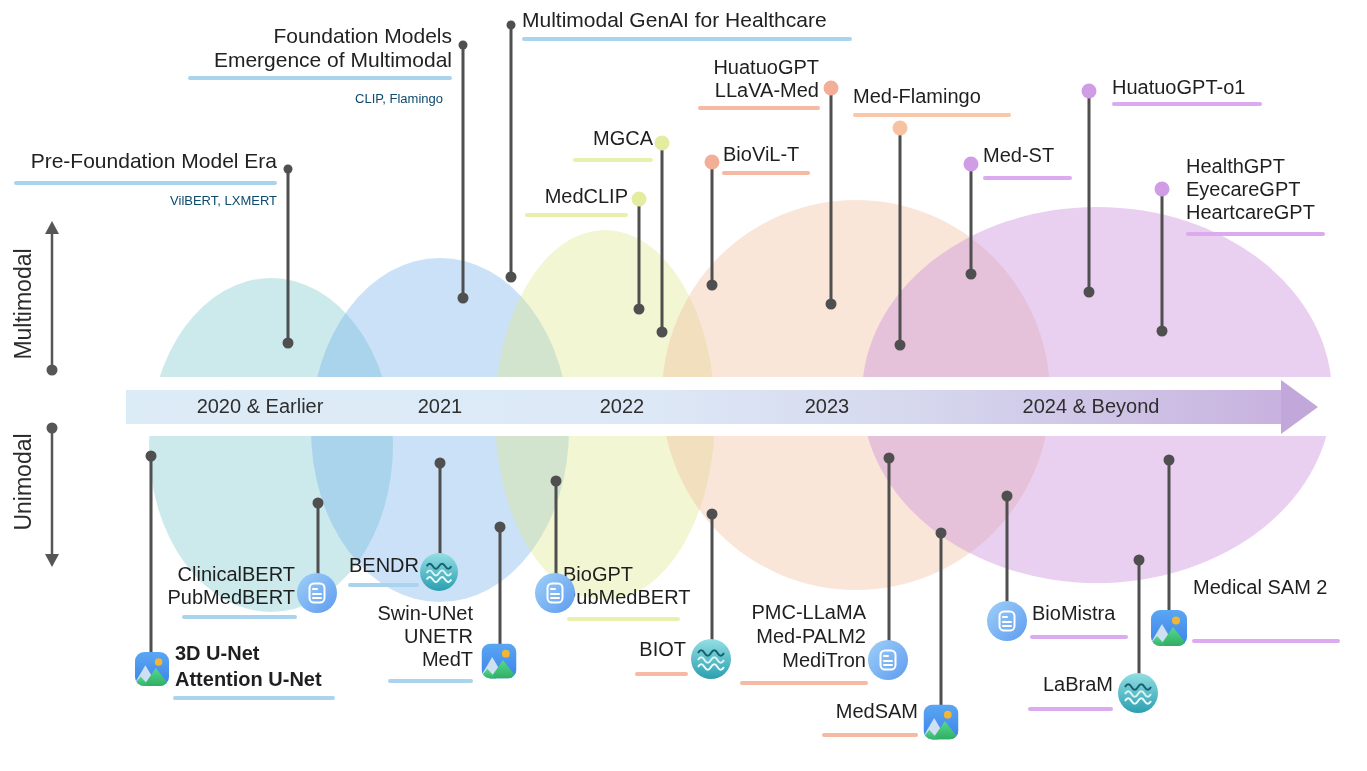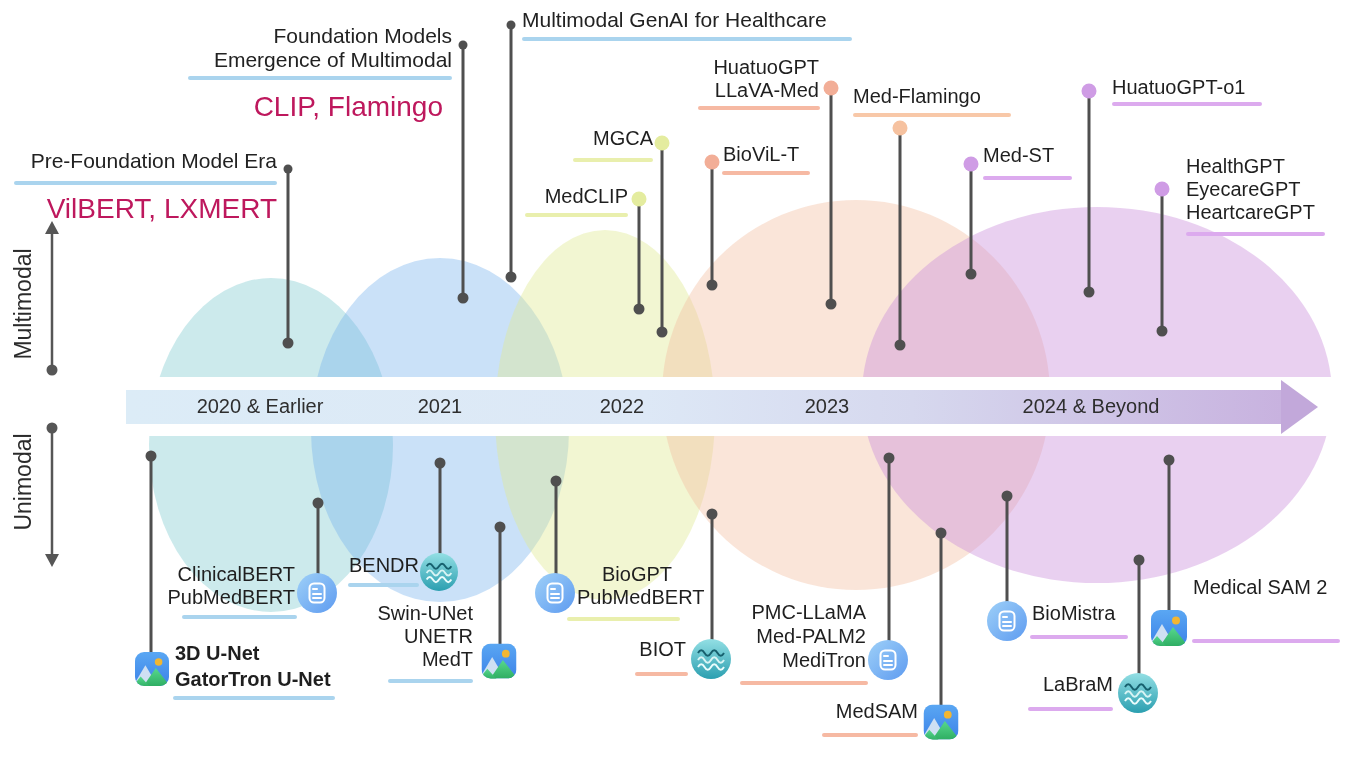--- a/index.html
+++ b/index.html
@@ -22,21 +22,21 @@
   .dot.sm{width:9px;height:9px;}
   .dot.md{width:11px;height:11px;}
   .dot.accent{width:15px;height:15px;}
   .a-yellow{background:#e4ec9f;} .a-salmon{background:#f2ae97;} .a-peach{background:#f6c2a0;} .a-purple{background:#cf9ce5;}
   
   .lbl{position:absolute;font-size:20px;line-height:23px;color:#1f1f1f;white-space:nowrap;z-index:5;}
   .lbl.ra{text-align:right;}
   .lbl.lh26{line-height:26px;font-weight:bold;} .lbl.lh24{line-height:24px;}
   .era-title{position:absolute;font-size:21px;line-height:24px;color:#222;white-space:nowrap;z-index:5;}
   .era-title.ra{text-align:right;}
-  .era-sub{position:absolute;font-size:28px;color:#be185d;white-space:nowrap;z-index:5;}
+  .era-sub{position:absolute;font-size:13px;color:#0c4a6e;white-space:nowrap;z-index:5;}
   .era-sub.ra{text-align:right;}
   .ul{position:absolute;height:4px;border-radius:2px;z-index:5;}
   .u-blue{background:#aad4ee;} .u-yellow{background:#e9efad;} .u-salmon{background:#f6b9a3;}
   .u-peach{background:#f8c8a8;} .u-purple{background:#dcaaee;}
   
   .icon{position:absolute;transform:translate(-50%,-50%);z-index:6;}
   .imgicon{border-radius:9px;}
   
   .vlabel{position:absolute;width:140px;height:28px;transform:rotate(-90deg);text-align:center;
           font-size:23px;color:#2b2b2b;z-index:5;}
@@ -201,21 +201,21 @@
     <div class="dot md" style="left:151px;top:456px"></div>
     <svg class="icon imgicon" style="left:152px;top:669px" width="34" height="34" viewBox="0 0 36 36">
       <rect x="0" y="0" width="36" height="36" fill="url(#gImg)"></rect>
       <circle cx="25" cy="10.5" r="4" fill="#f2b632"></circle>
       <polygon points="-2,36 11,14 24,36" fill="#cfe0f3"></polygon>
       <polygon points="9,36 22,17 37,36" fill="url(#gGreen)"></polygon>
       <polygon points="-3,37 6,26 16,37" fill="url(#gGreen)"></polygon>
     </svg>
     <div class="lbl lh26" style="left:175px;top:640px">
       <div>3D U-Net</div>
-      <div>GatorTron U-Net</div>
+      <div>Attention U-Net</div>
     </div>
     <div class="ul u-blue" style="left:173px;top:696px;width:162px"></div>
   </div>
 
   <div>
     <div class="stem" style="left:318px;top:503px;height:87px"></div>
     <div class="dot md" style="left:318px;top:503px"></div>
     <svg class="icon" style="left:317px;top:593px" width="40" height="40">
       <circle cx="20" cy="20" r="20" fill="url(#gDoc)"></circle>
       <rect x="12.5" y="10.5" width="15" height="19" rx="4.5" fill="none" stroke="#fff" stroke-width="2"></rect>
@@ -264,21 +264,21 @@
   <div>
     <div class="stem" style="left:556px;top:481px;height:109px"></div>
     <div class="dot md" style="left:556px;top:481px"></div>
     <svg class="icon" style="left:555px;top:593px" width="40" height="40">
       <circle cx="20" cy="20" r="20" fill="url(#gDoc)"></circle>
       <rect x="12.5" y="10.5" width="15" height="19" rx="4.5" fill="none" stroke="#fff" stroke-width="2"></rect>
       <line x1="16" y1="16" x2="20" y2="16" stroke="#fff" stroke-width="2" stroke-linecap="round"></line>
       <line x1="16" y1="21" x2="24" y2="21" stroke="#fff" stroke-width="2" stroke-linecap="round"></line>
       <line x1="16" y1="25" x2="24" y2="25" stroke="#fff" stroke-width="2" stroke-linecap="round"></line>
     </svg>
-    <div class="lbl" style="left:577px;top:563px;width:120px;text-align:center">
+    <div class="lbl" style="left:563px;top:563px;width:120px;">
       <div>BioGPT</div>
       <div>PubMedBERT</div>
     </div>
     <div class="ul u-yellow" style="left:567px;top:617px;width:113px"></div>
   </div>
 
   <div>
     <div class="stem" style="left:712px;top:514px;height:141px"></div>
     <div class="dot md" style="left:712px;top:514px"></div>
     <svg class="icon" style="left:711px;top:659px" width="40" height="40" viewBox="0 0 40 40">

